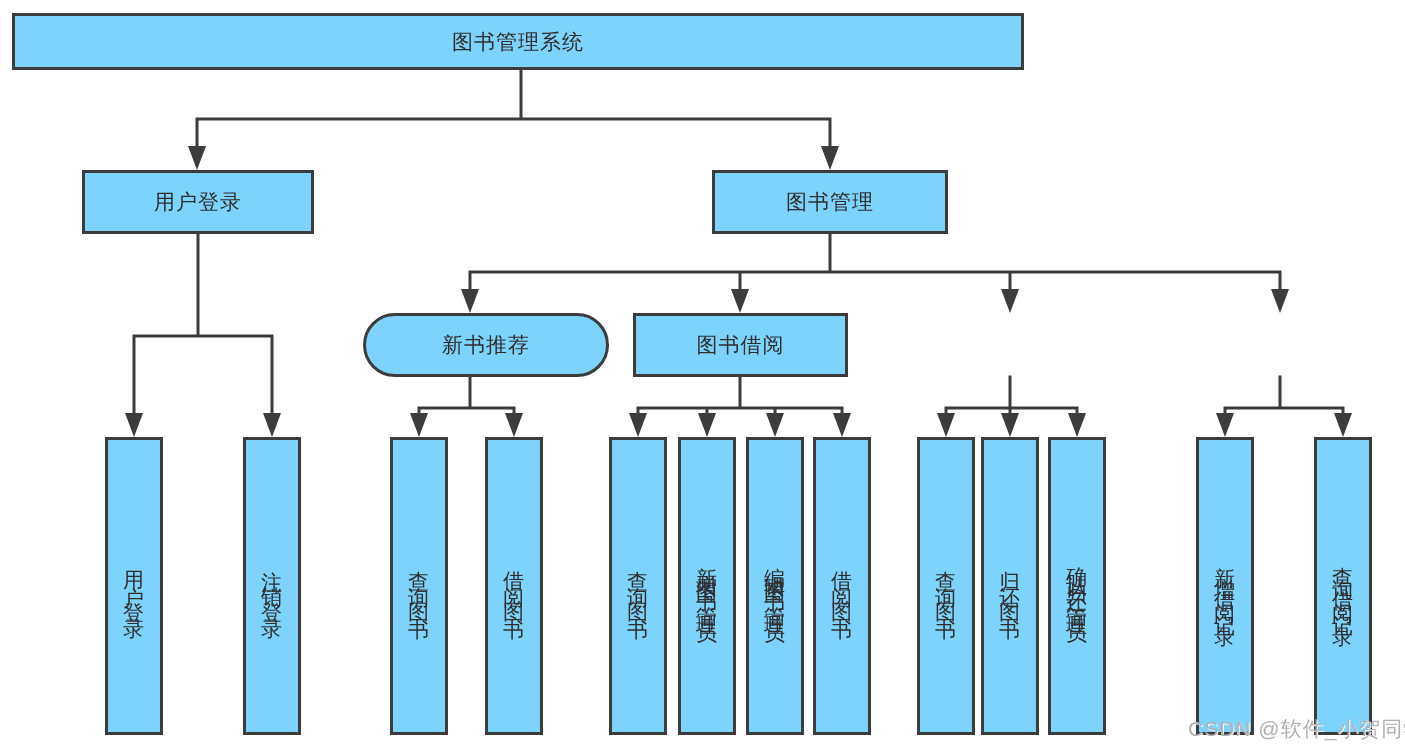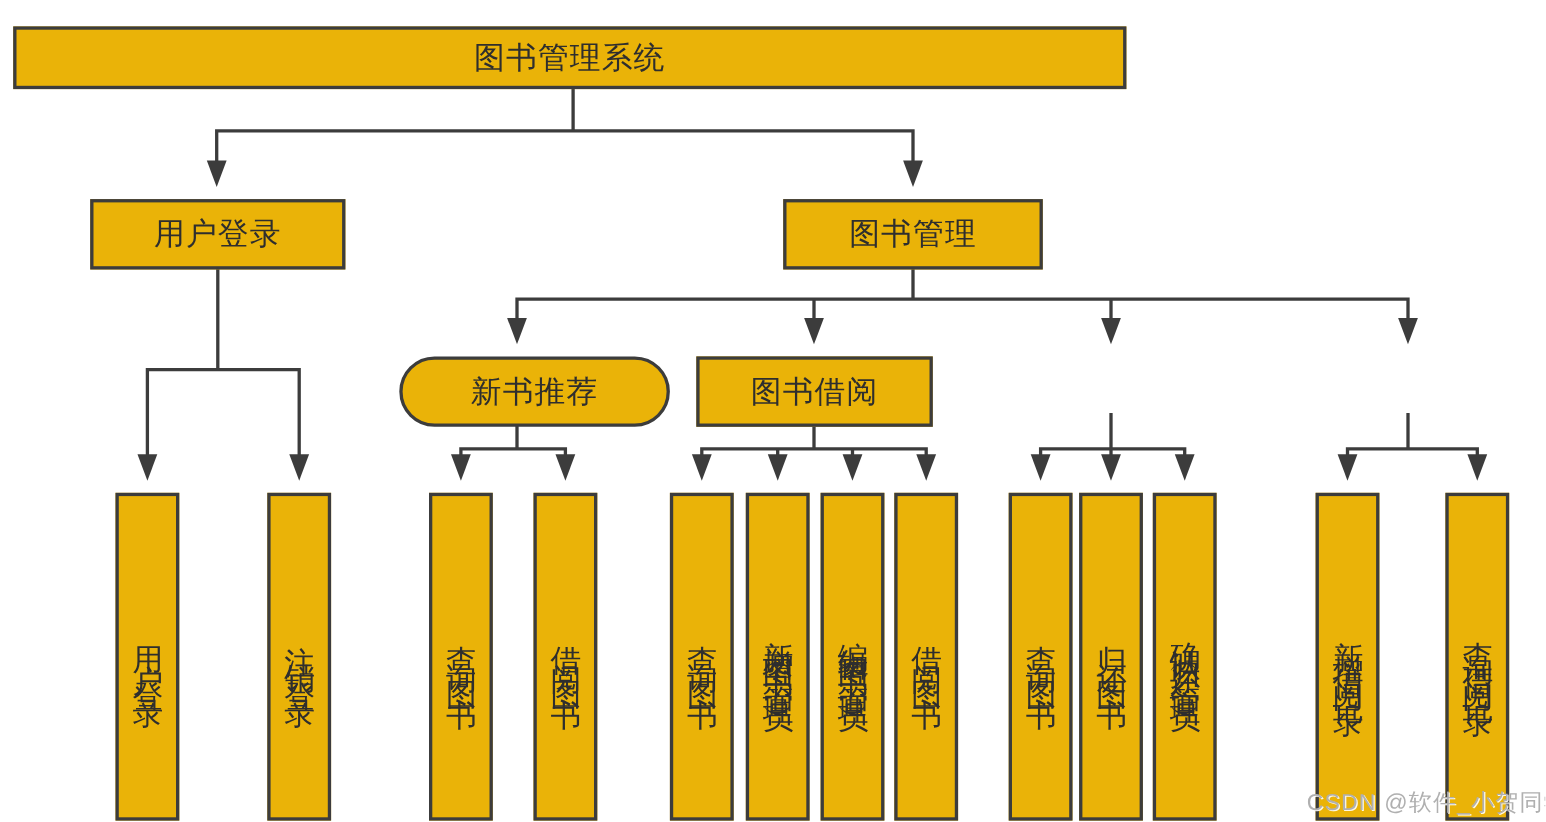--- a/index.html
+++ b/index.html
@@ -32,29 +32,28 @@
     stroke-linecap: square;
   }
   svg.connectors polygon {
     fill: var(--line);
     stroke: none;
   }
 
   .node {
     position: absolute;
     border: 3px solid var(--line);
-    background: #eab308;
+    background: #7dd3fc;
     display: flex;
     align-items: center;
     justify-content: center;
     color: var(--text);
-    font-size: 28px;
+    font-size: 21px;
     letter-spacing: 1px;
     white-space: nowrap;
-    margin-top: 11px;
   }
 
   .leaf {
     top: 437px;
     width: 58px;
     height: 298px;
   }
   .leaf .vtext {
     writing-mode: vertical-rl;
     line-height: 1;

